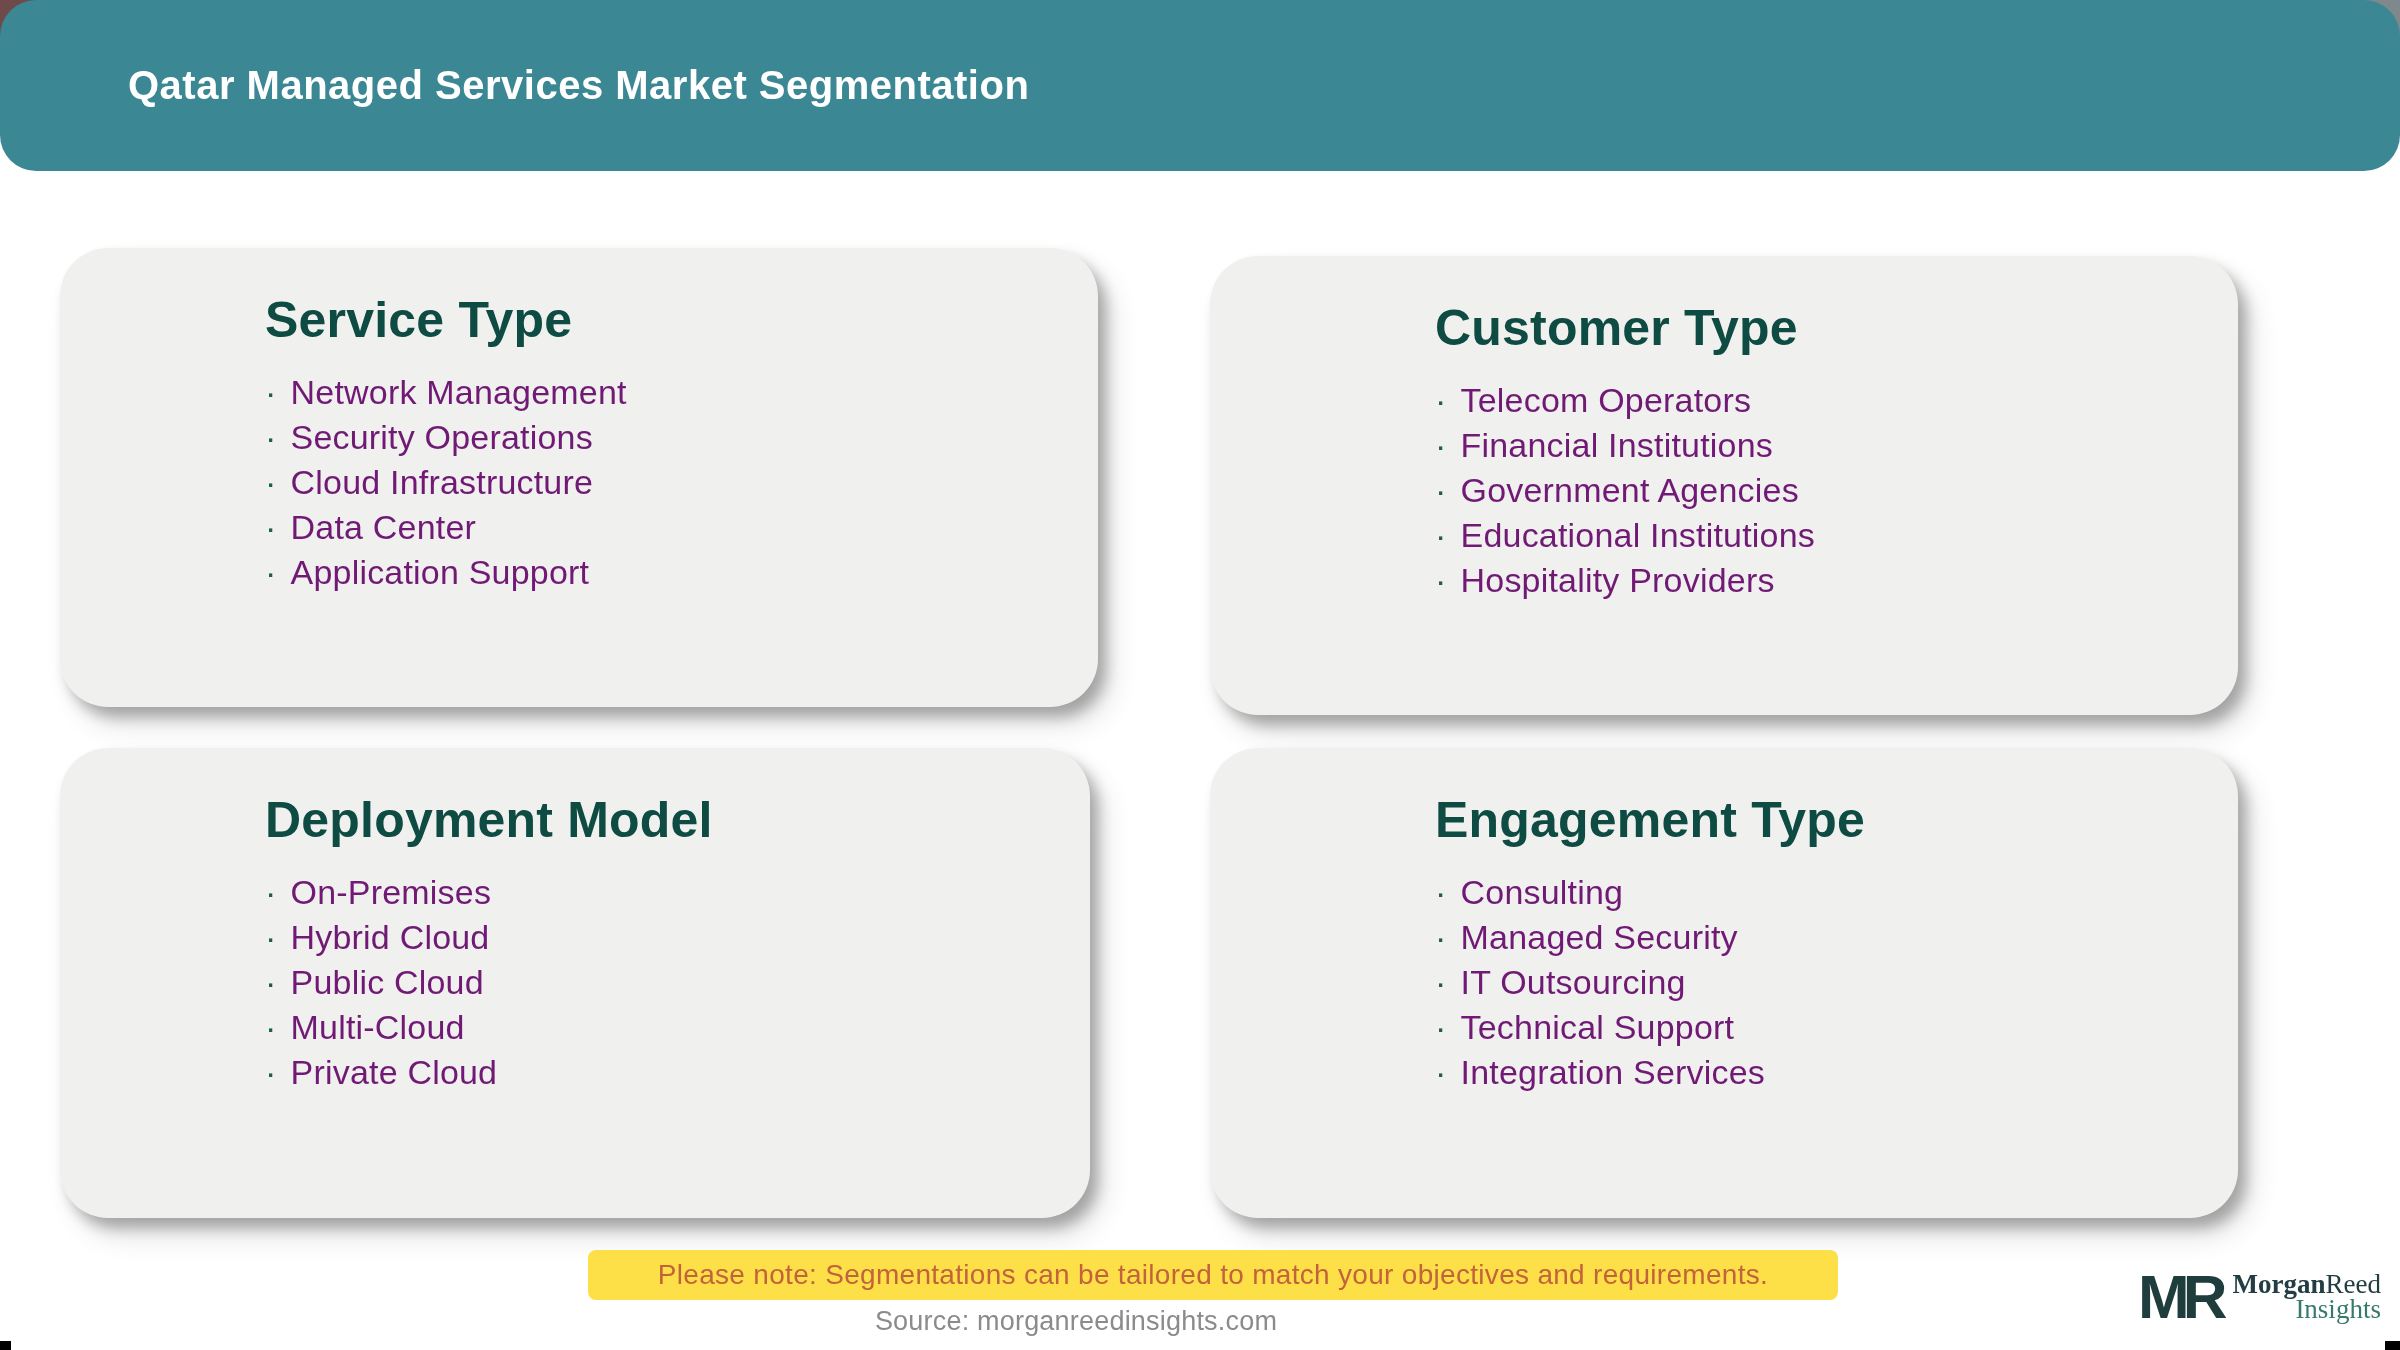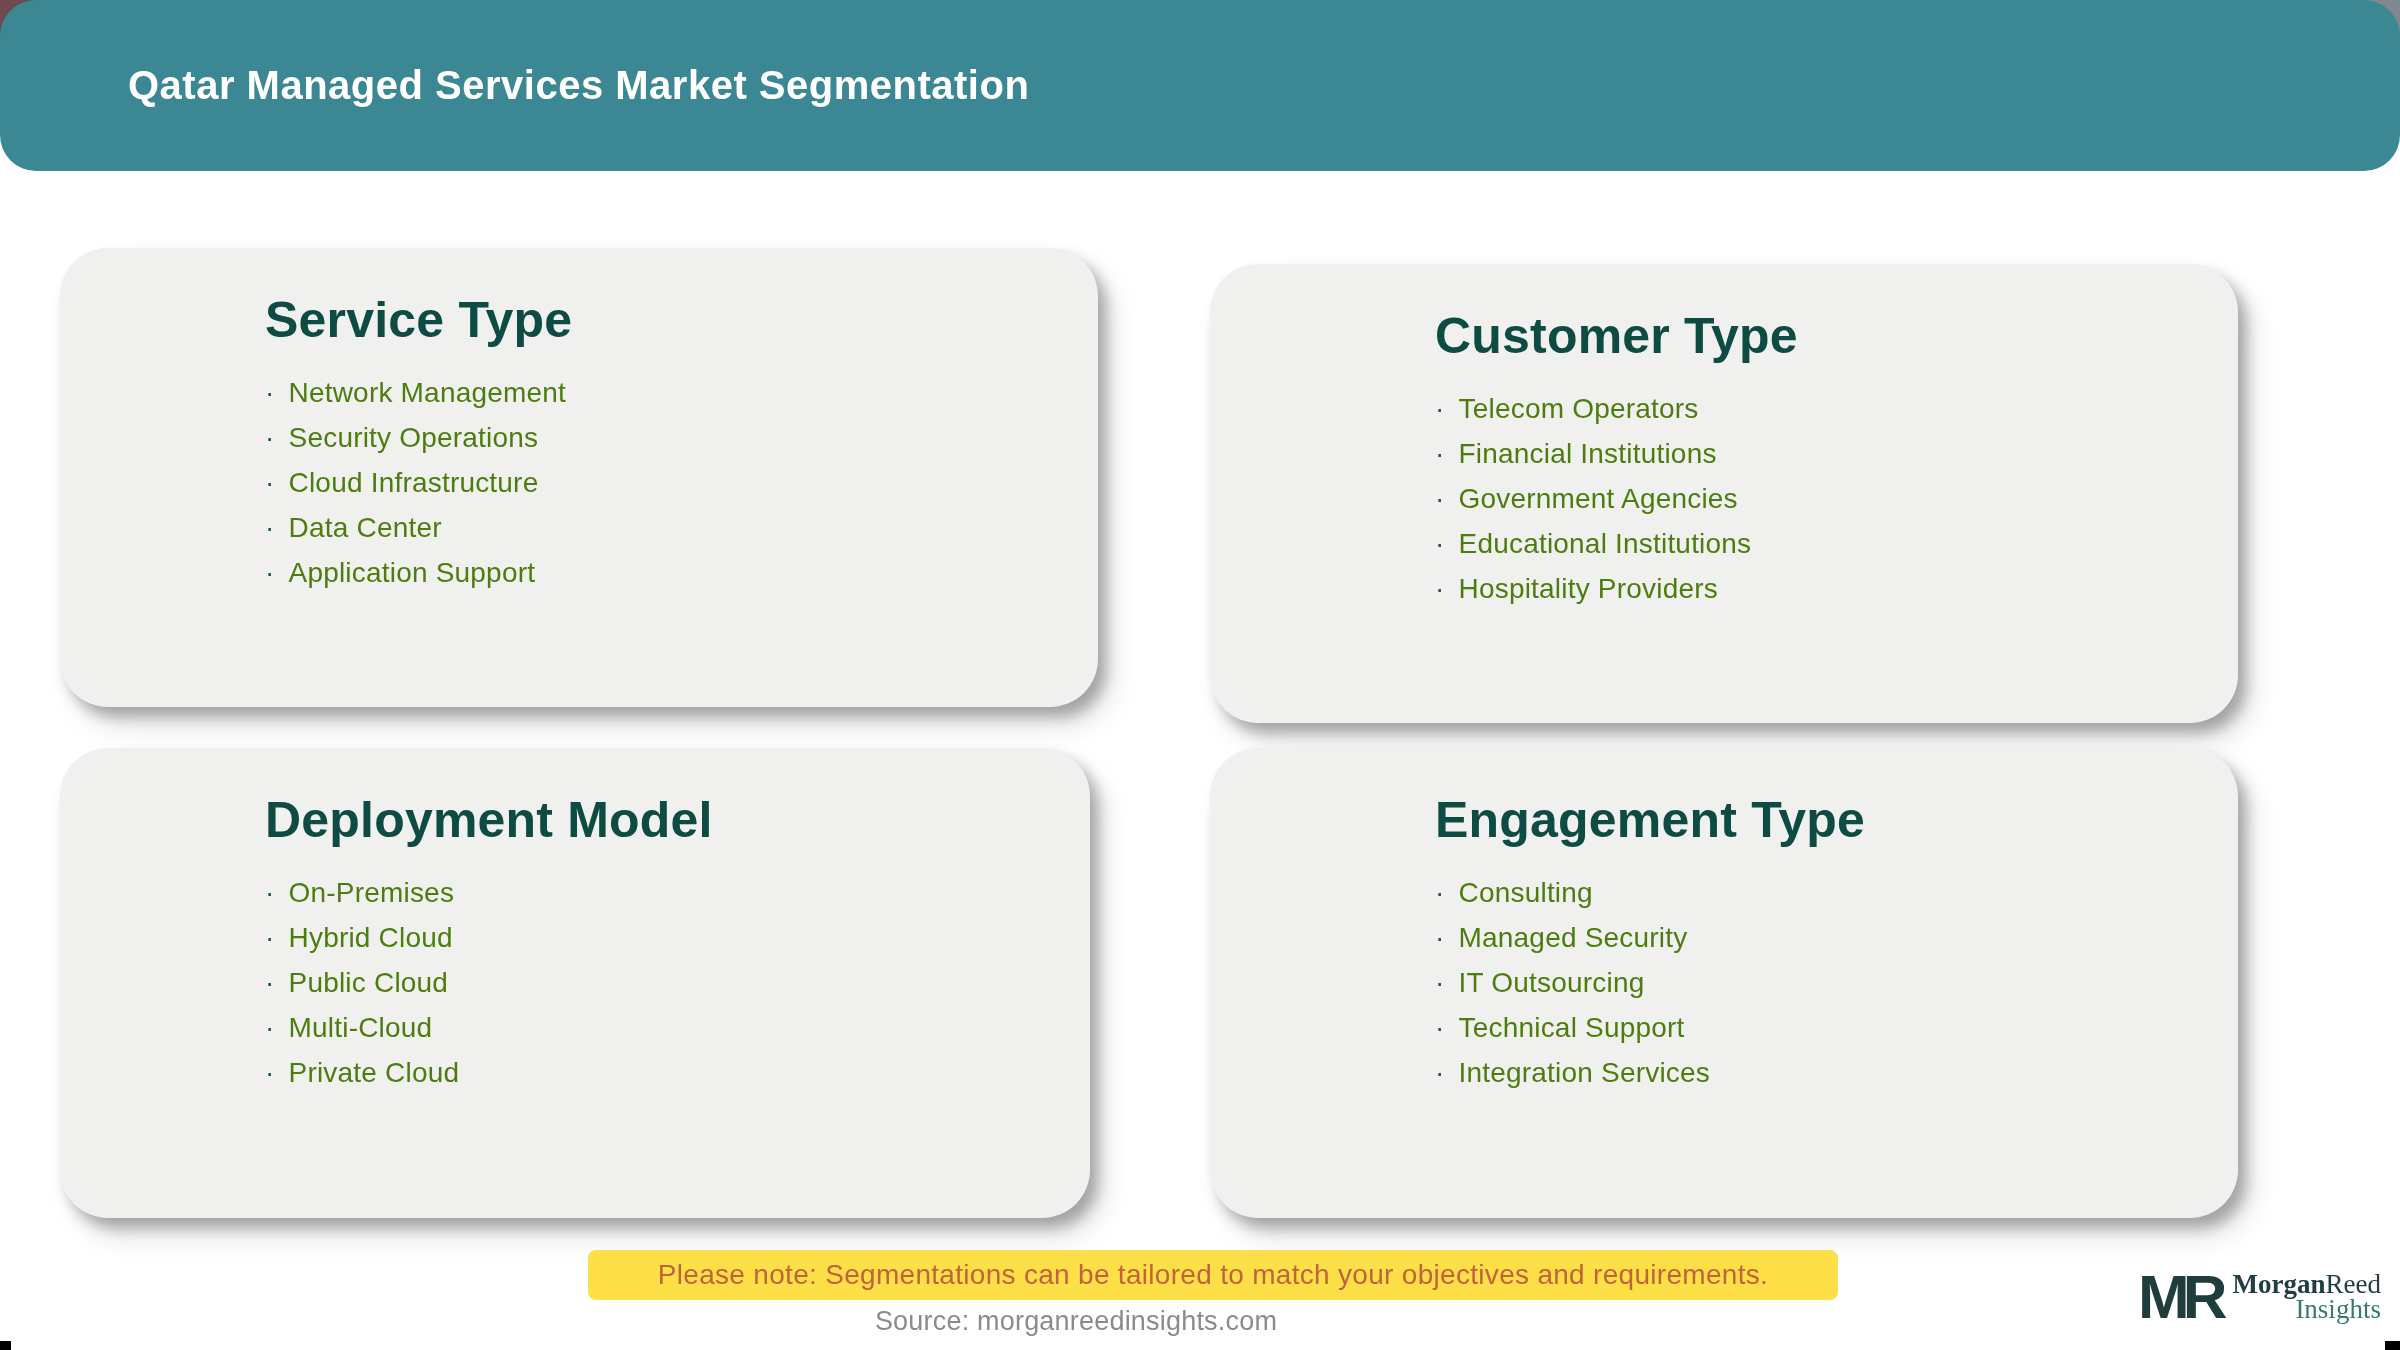--- a/index.html
+++ b/index.html
@@ -24,31 +24,31 @@
     margin-left:128px;color:#ffffff;font-size:40px;font-weight:700;
     letter-spacing:0.5px;white-space:nowrap;
   }
 
   .card{
     position:absolute;background:#f0f0ef;border-radius:48px;
     box-shadow:8px 10px 14px rgba(0,0,0,0.28), 14px 18px 28px rgba(0,0,0,0.12);
     box-sizing:border-box;padding-top:44px;z-index:2;
   }
   .card.c0{left:60px;  top:248px;width:1038px;height:459px;padding-left:205px;}
-  .card.c1{left:1210px;top:264px;width:1028px;height:459px;padding-left:225px;}
+  .card.c1{left:1210px;top:256px;width:1028px;height:459px;padding-left:225px;}
   .card.c2{left:60px;  top:748px;width:1030px;height:470px;padding-left:205px;}
   .card.c3{left:1210px;top:748px;width:1028px;height:470px;padding-left:225px;}
 
   .card h2{
     margin:0 0 20px 0;font-size:50px;font-weight:700;color:#0e4b42;
     letter-spacing:0.2px;line-height:1.15;
   }
   .card ul{list-style:none;margin:0;padding:0;}
   .card li{
-    font-size:28px;color:#4d7c0f;line-height:45px;letter-spacing:0.2px;
+    font-size:34px;color:#701a75;line-height:45px;letter-spacing:0.2px;
     white-space:nowrap;
   }
   .card li::before{content:"·";margin-right:14px;color:#1c5c52;}
 
   .notebox{
     position:absolute;left:588px;top:1250px;width:1250px;height:50px;
     background:#fde047;border-radius:8px;z-index:3;
     display:flex;align-items:center;justify-content:center;
   }
   .notebox .note{

